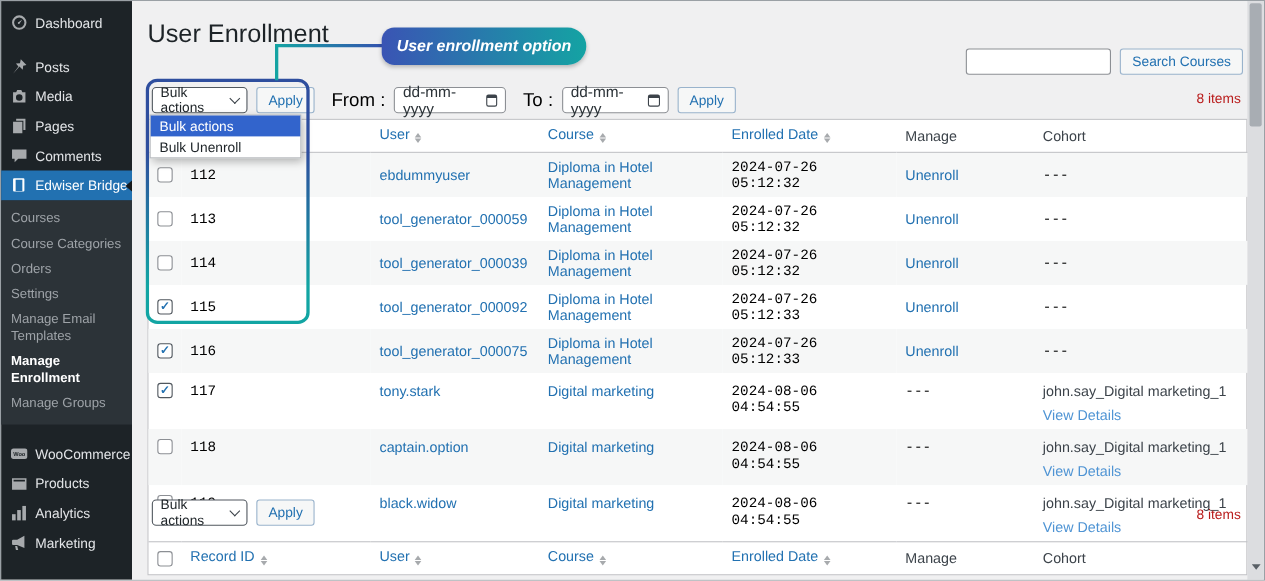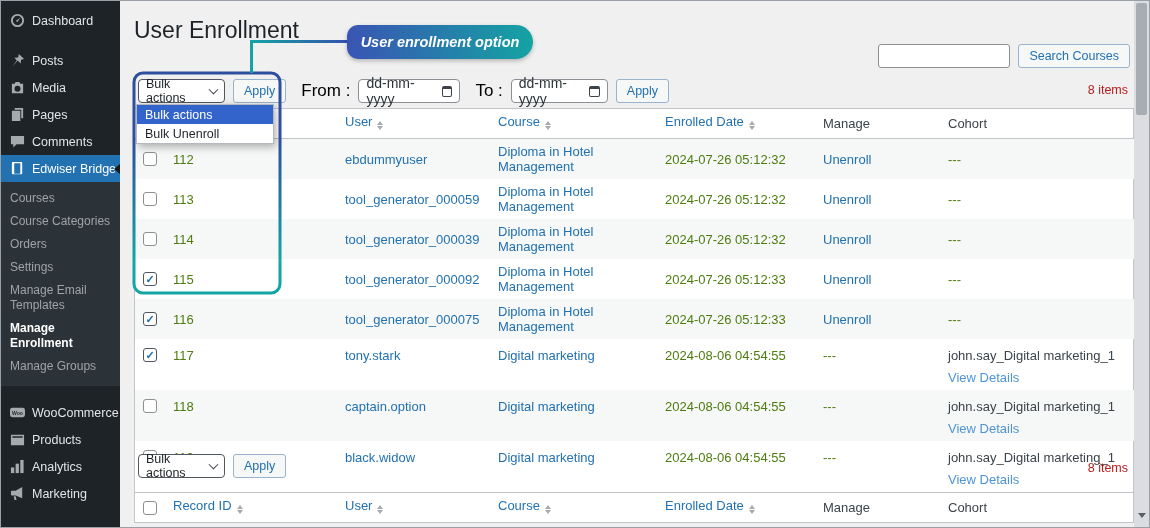--- a/index.html
+++ b/index.html
@@ -60,21 +60,21 @@
   th.sortable { color: #2271b1; cursor: pointer; }
   th.plain { color: #3c434a; }
   .sort { display: inline-flex; flex-direction: column; gap: 1px; margin-left: 5px; vertical-align: 1px; }
   .sort i { display: block; width: 0; height: 0; border: 3px solid transparent; }
   .sort i.up { border-bottom: 4px solid #a7aaad; }
   .sort i.dn { border-top: 4px solid #a7aaad; }
   tr.normal { height: 27px; }
   tr.tall { height: 51px; }
   tr.tall td { vertical-align: top; padding-top: 9px; }
   tr.alt { background: #f6f7f7; }
-  td.idcell, td.datecell, .dashes { color: #4d7c0f; }
+  td.idcell, td.datecell, .dashes { color: #000000; font-family: Liberation Mono, monospace; }
   a.tlink { color: #2271b1; text-decoration: none; cursor: pointer; }
   .cohort-name { color: #3c434a; }
   a.view-details { display: inline-block; margin-top: 7px; color: #4f94d4; text-decoration: none; cursor: pointer; }
   .cb { width: 14px; height: 14px; border: 1px solid #8c8f94; border-radius: 3px; background: #fff;
         display: flex; align-items: center; justify-content: center; cursor: pointer;
         font-size: 11px; line-height: 1; }
   .cb.checked { border-color: #50575e; }
   .cb.checked::after { content: "\2713"; color: #2271b1; font-weight: bold; }
 
   .footer-toolbar { position: absolute; left: 18px; top: 453px; display: flex; align-items: center; gap: 8px; }

